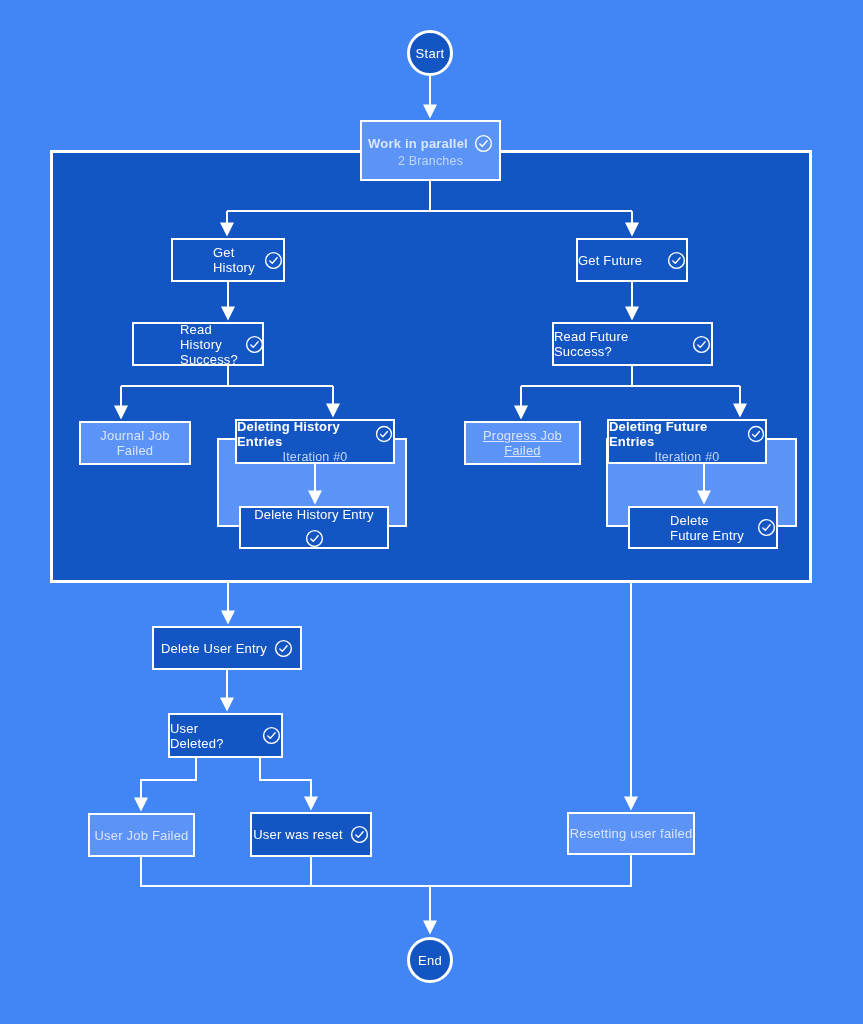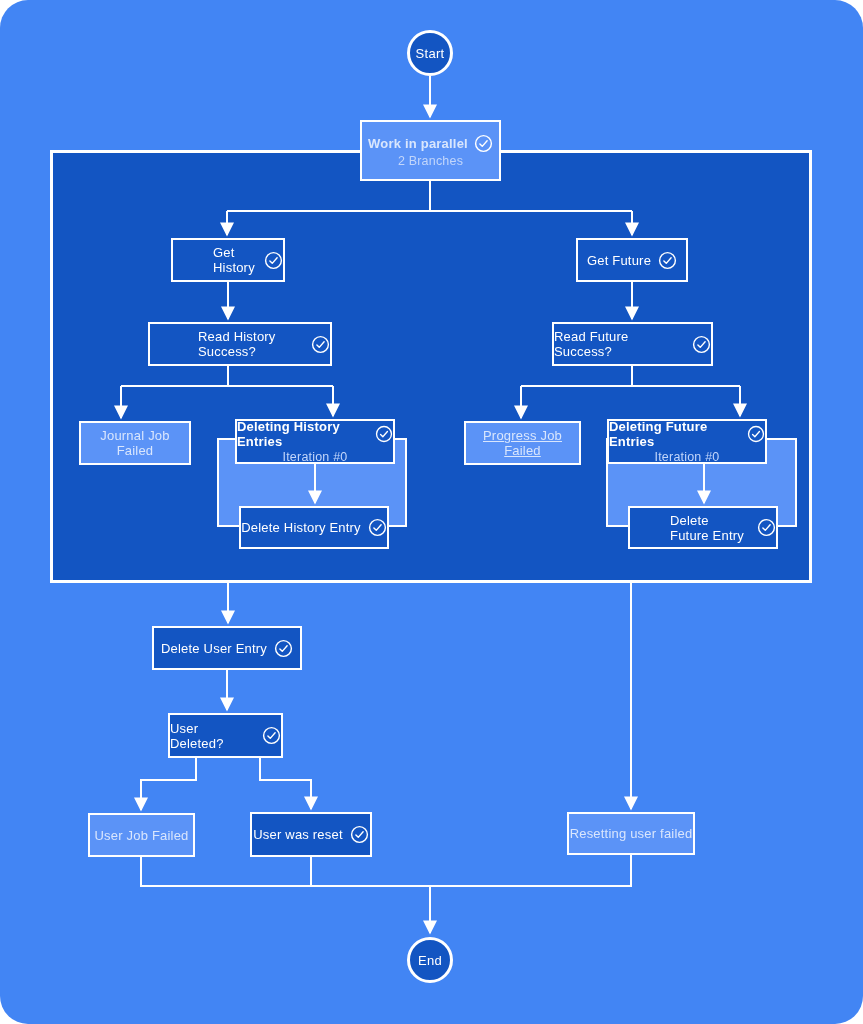--- a/index.html
+++ b/index.html
@@ -1,19 +1,19 @@
 <!DOCTYPE html>
 <html style="--bg: #4285f4; --node-dark: #1355c2; --node-light: #5b93f7; --line: #ffffff; --text-primary: #ffffff; --text-secondary: #c2d6fb; --text-light-node: #d9e6fd;"><head>
 <meta charset="utf-8">
 <style>
   html,body{margin:0;padding:0;}
   body{font-family:"Liberation Sans","DejaVu Sans",sans-serif;}
   .canvas{
     position:relative;width:863px;height:1024px;
-    background:var(--bg,#4285f4);overflow:hidden;border-radius:28px;
+    background:var(--bg,#4285f4);overflow:hidden;
   }
   .group{
     position:absolute;box-sizing:border-box;
     background:var(--node-dark,#1355c2);
     border:3px solid var(--line,#fff);
   }
   .loop{
     position:absolute;box-sizing:border-box;
     background:var(--node-light,#5b93f7);
     border:2px solid var(--line,#fff);
@@ -106,21 +106,21 @@
   </div>
 
   <div class="node dark" style="left:171px;top:238px;width:114px;height:44px;padding-left:40px;">
     <span>Get History</span>
     <svg class="cicon" width="19" height="19" viewBox="0 0 20 20">
       <circle cx="10" cy="10" r="8.3" fill="none" stroke="#fff" stroke-width="1.5"></circle>
       <path d="M6.2 10.6l2.5 2.4 5.1-5.8" fill="none" stroke="#fff" stroke-width="1.5" stroke-linecap="round" stroke-linejoin="round"></path>
     </svg>
   </div>
 
-  <div class="node dark" style="left:148px;top:322px;width:184px;height:44px;padding-left:48px;">
+  <div class="node dark" style="left:132px;top:322px;width:132px;height:44px;padding-left:48px;">
     <span>Read History Success?</span>
     <svg class="cicon" width="19" height="19" viewBox="0 0 20 20">
       <circle cx="10" cy="10" r="8.3" fill="none" stroke="#fff" stroke-width="1.5"></circle>
       <path d="M6.2 10.6l2.5 2.4 5.1-5.8" fill="none" stroke="#fff" stroke-width="1.5" stroke-linecap="round" stroke-linejoin="round"></path>
     </svg>
   </div>
 
   <div class="node light" style="left:79px;top:421px;width:112px;height:44px;">
     <span>Journal Job Failed</span>
   </div>
@@ -129,29 +129,29 @@
     <div class="row">
       <span class="bold">Deleting History Entries</span>
       <svg class="cicon" width="18" height="18" viewBox="0 0 20 20">
         <circle cx="10" cy="10" r="8.3" fill="none" stroke="#fff" stroke-width="1.5"></circle>
         <path d="M6.2 10.6l2.5 2.4 5.1-5.8" fill="none" stroke="#fff" stroke-width="1.5" stroke-linecap="round" stroke-linejoin="round"></path>
       </svg>
     </div>
     <span class="sub">Iteration #0</span>
   </div>
 
-  <div class="node dark" style="left:239px;top:506px;width:150px;height:43px;">
+  <div class="node dark" style="left:239px;top:506px;width:150px;height:43px;flex-direction:column;">
     <span>Delete History Entry</span>
     <svg class="cicon" width="19" height="19" viewBox="0 0 20 20">
       <circle cx="10" cy="10" r="8.3" fill="none" stroke="#fff" stroke-width="1.5"></circle>
       <path d="M6.2 10.6l2.5 2.4 5.1-5.8" fill="none" stroke="#fff" stroke-width="1.5" stroke-linecap="round" stroke-linejoin="round"></path>
     </svg>
   </div>
 
-  <div class="node dark" style="left:576px;top:238px;width:112px;height:44px;">
+  <div class="node dark" style="left:576px;top:238px;width:112px;height:44px;justify-content:space-between;">
     <span>Get Future</span>
     <svg class="cicon" width="19" height="19" viewBox="0 0 20 20">
       <circle cx="10" cy="10" r="8.3" fill="none" stroke="#fff" stroke-width="1.5"></circle>
       <path d="M6.2 10.6l2.5 2.4 5.1-5.8" fill="none" stroke="#fff" stroke-width="1.5" stroke-linecap="round" stroke-linejoin="round"></path>
     </svg>
   </div>
 
   <div class="node dark" style="left:552px;top:322px;width:161px;height:44px;">
     <span>Read Future Success?</span>
     <svg class="cicon" width="19" height="19" viewBox="0 0 20 20">

